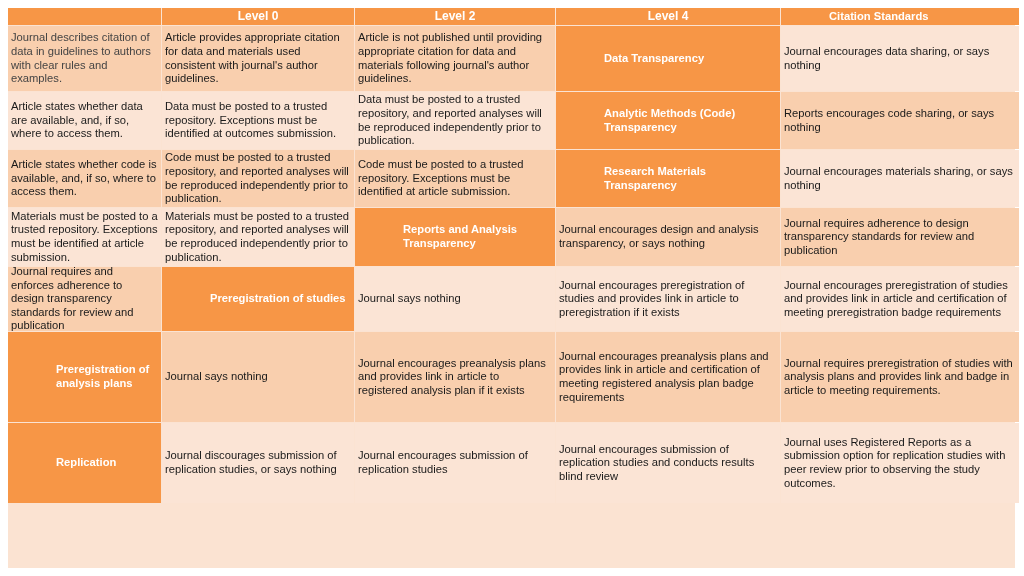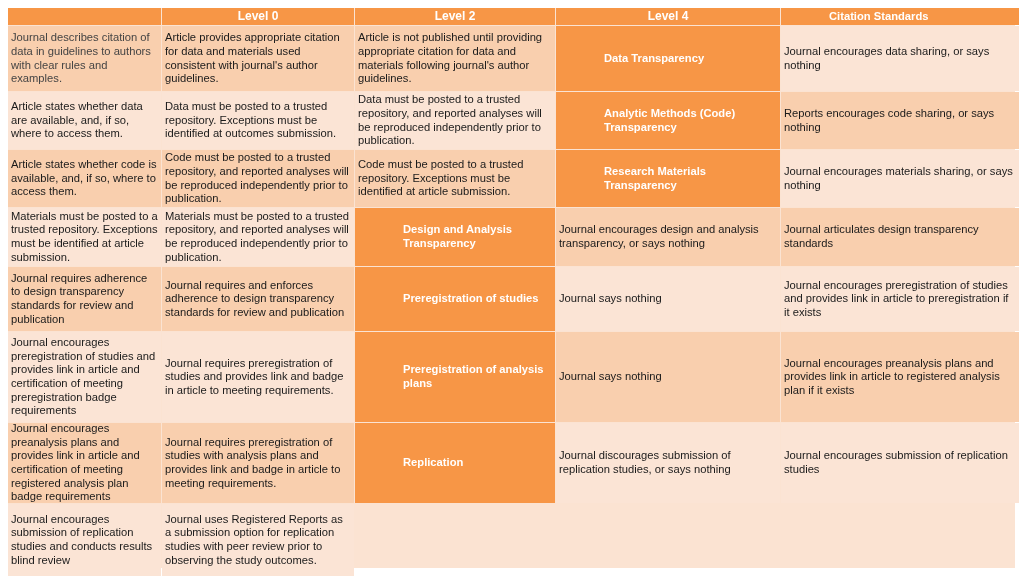--- a/index.html
+++ b/index.html
@@ -47,31 +47,29 @@
   <div class="cell even">Reports encourages code sharing, or says nothing</div>
   <div class="cell even">Article states whether code is available, and, if so, where to access them.</div>
   <div class="cell even">Code must be posted to a trusted repository, and reported analyses will be reproduced independently prior to publication.</div>
   <div class="cell even">Code must be posted to a trusted repository. Exceptions must be identified at article submission.</div>
 
   <div class="cell rowlabel">Research Materials Transparency</div>
   <div class="cell odd">Journal encourages materials sharing, or says nothing</div>
   <div class="cell odd">Materials must be posted to a trusted repository. Exceptions must be identified at article submission.</div>
   <div class="cell odd">Materials must be posted to a trusted repository, and reported analyses will be reproduced independently prior to publication.</div>
 
-  <div class="cell rowlabel">Design and Analysis Transparency</div>
+  <div class="cell rowlabel">Reports and Analysis Transparency</div>
   <div class="cell even">Journal encourages design and analysis transparency, or says nothing</div>
-  <div class="cell even">Journal articulates design transparency standards</div>
   <div class="cell even">Journal requires adherence to design transparency standards for review and publication</div>
   <div class="cell even">Journal requires and enforces adherence to design transparency standards for review and publication</div>
 
   <div class="cell rowlabel">Preregistration of studies</div>
   <div class="cell odd">Journal says nothing</div>
   <div class="cell odd">Journal encourages preregistration of studies and provides link in article to preregistration if it exists</div>
   <div class="cell odd">Journal encourages preregistration of studies and provides link in article and certification of meeting preregistration badge requirements</div>
-  <div class="cell odd">Journal requires preregistration of studies and provides link and badge in article to meeting requirements.</div>
 
   <div class="cell rowlabel">Preregistration of analysis plans</div>
   <div class="cell even">Journal says nothing</div>
   <div class="cell even">Journal encourages preanalysis plans and provides link in article to registered analysis plan if it exists</div>
   <div class="cell even">Journal encourages preanalysis plans and provides link in article and certification of meeting registered analysis plan badge requirements</div>
   <div class="cell even">Journal requires preregistration of studies with analysis plans and provides link and badge in article to meeting requirements.</div>
 
   <div class="cell rowlabel">Replication</div>
   <div class="cell odd">Journal discourages submission of replication studies, or says nothing</div>
   <div class="cell odd">Journal encourages submission of replication studies</div>

